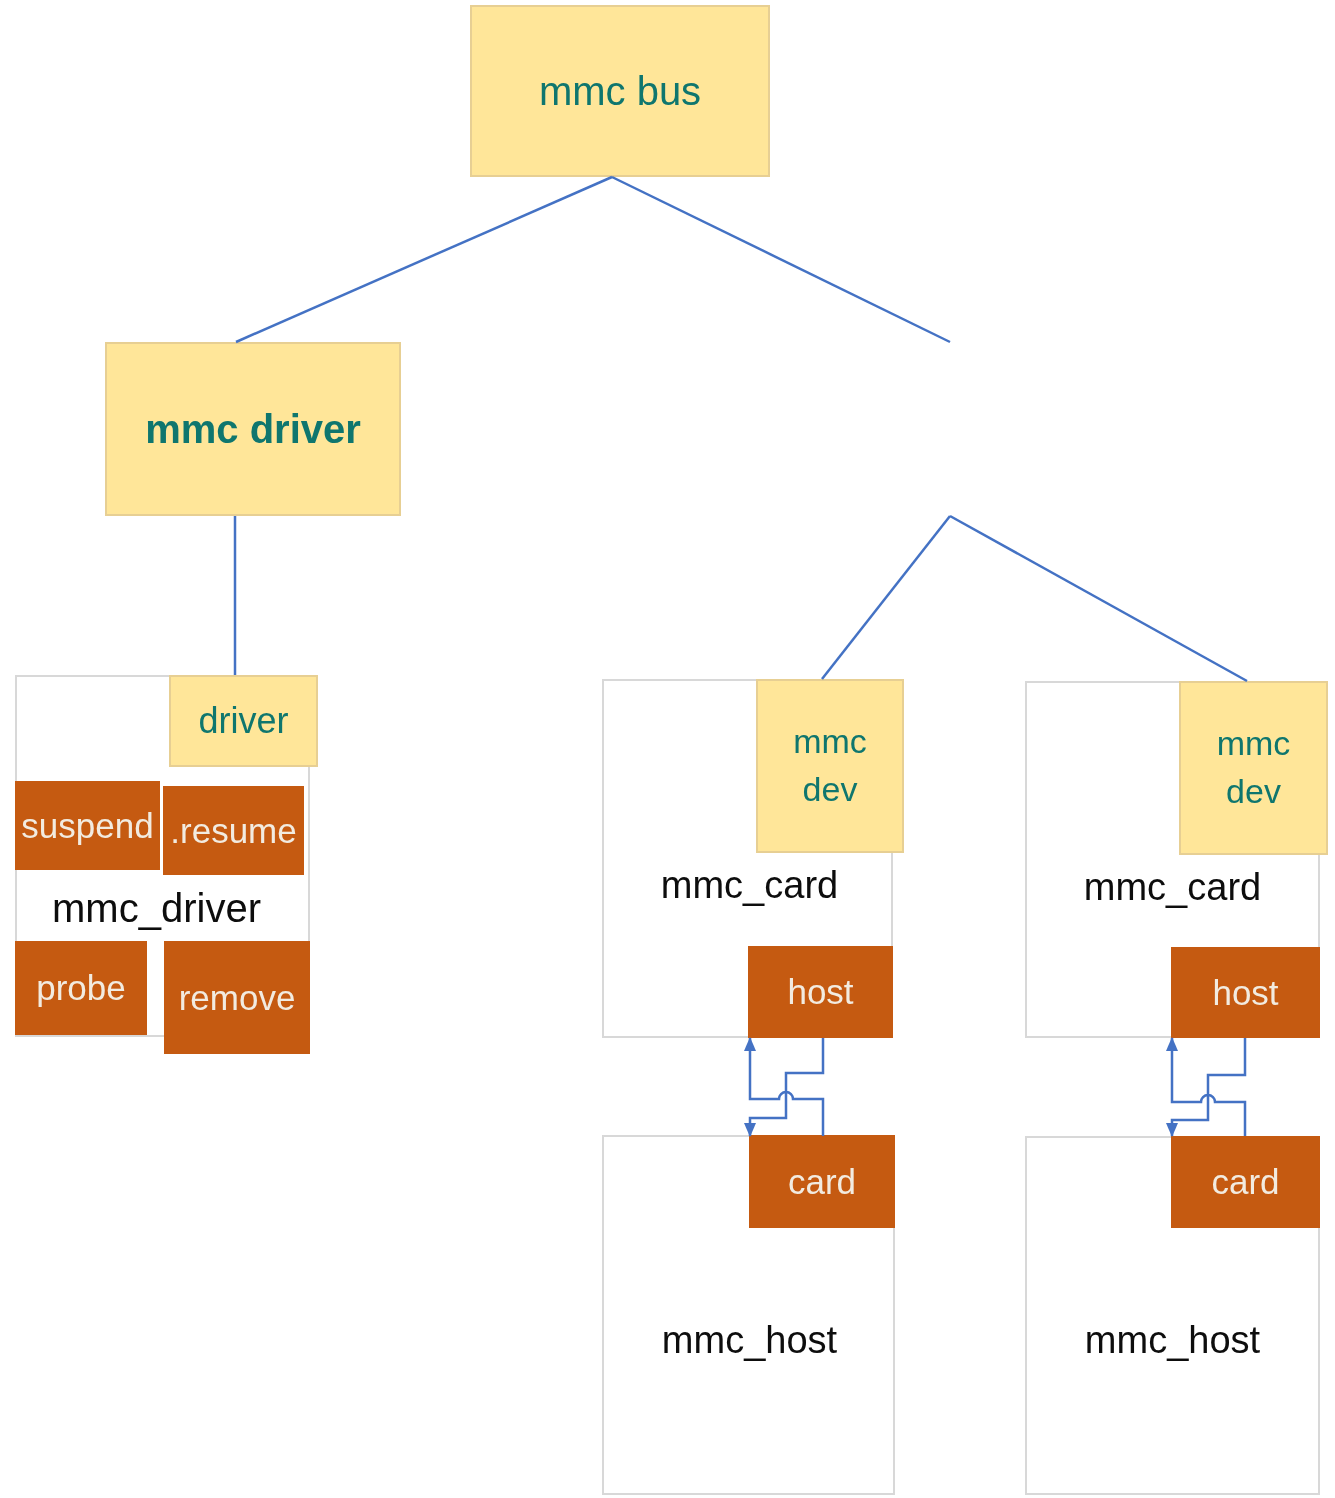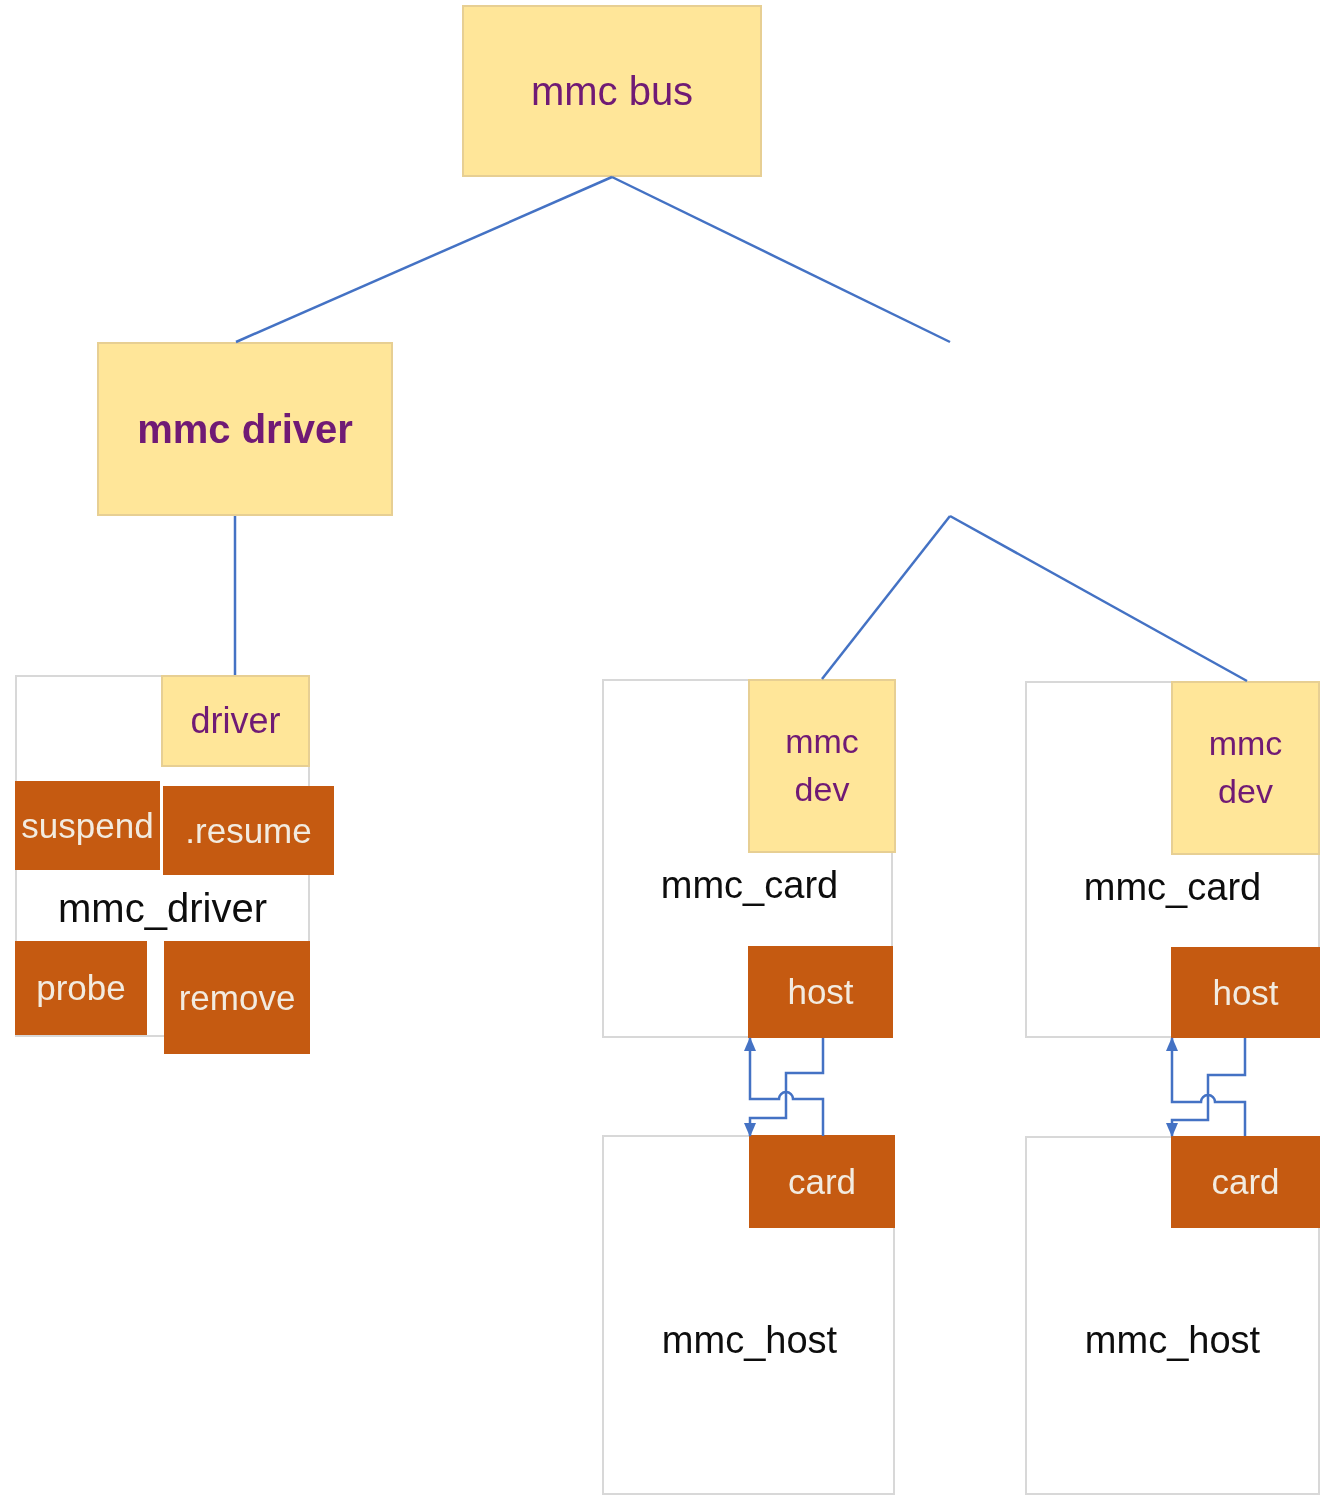--- a/index.html
+++ b/index.html
@@ -20,21 +20,22 @@
   .center {
     display: flex;
     align-items: center;
     justify-content: center;
     text-align: center;
   }
   .box-yellow {
     background: var(--accent-yellow, #FFE699);
     border: 2px solid var(--yellow-border, #E7CF93);
     font-size: 40px;
-    color: #701a75;
+    color: #0f766e;
+    margin-left: 8px;
   }
   .box-orange {
     background: var(--accent-orange, #C55A11);
     border: none;
     font-size: 35px;
     color: var(--orange-text, #F2EBE0);
   }
   .struct-container {
     background: #ffffff;
     border: 2px solid var(--container-border, #D8D8D8);
@@ -75,25 +76,25 @@
   <div class="abs struct-container" style="left:15px; top:675px; width:295px; height:362px;"></div>
 
   <div class="abs center box-orange" style="left:15px; top:781px; width:145px; height:89px;">
     <span>suspend</span>
   </div>
 
   <div class="abs center box-yellow field-label" style="left:161px; top:675px; width:149px; height:92px;">
     <span>driver</span>
   </div>
 
-  <div class="abs center box-orange" style="left:163px; top:786px; width:171px; height:89px;">
+  <div class="abs center box-orange" style="left:163px; top:786px; width:141px; height:89px;">
     <span>.resume</span>
   </div>
 
-  <div class="abs center struct-name" style="left:15px; top:875px; width:295px; height:66px;">
+  <div class="abs center struct-name" style="left:9px; top:875px; width:295px; height:66px;">
     <span>mmc_driver</span>
   </div>
 
   <div class="abs center box-orange" style="left:15px; top:941px; width:132px; height:94px;">
     <span>probe</span>
   </div>
 
   <div class="abs center box-orange" style="left:164px; top:941px; width:146px; height:113px;">
     <span>remove</span>
   </div>

